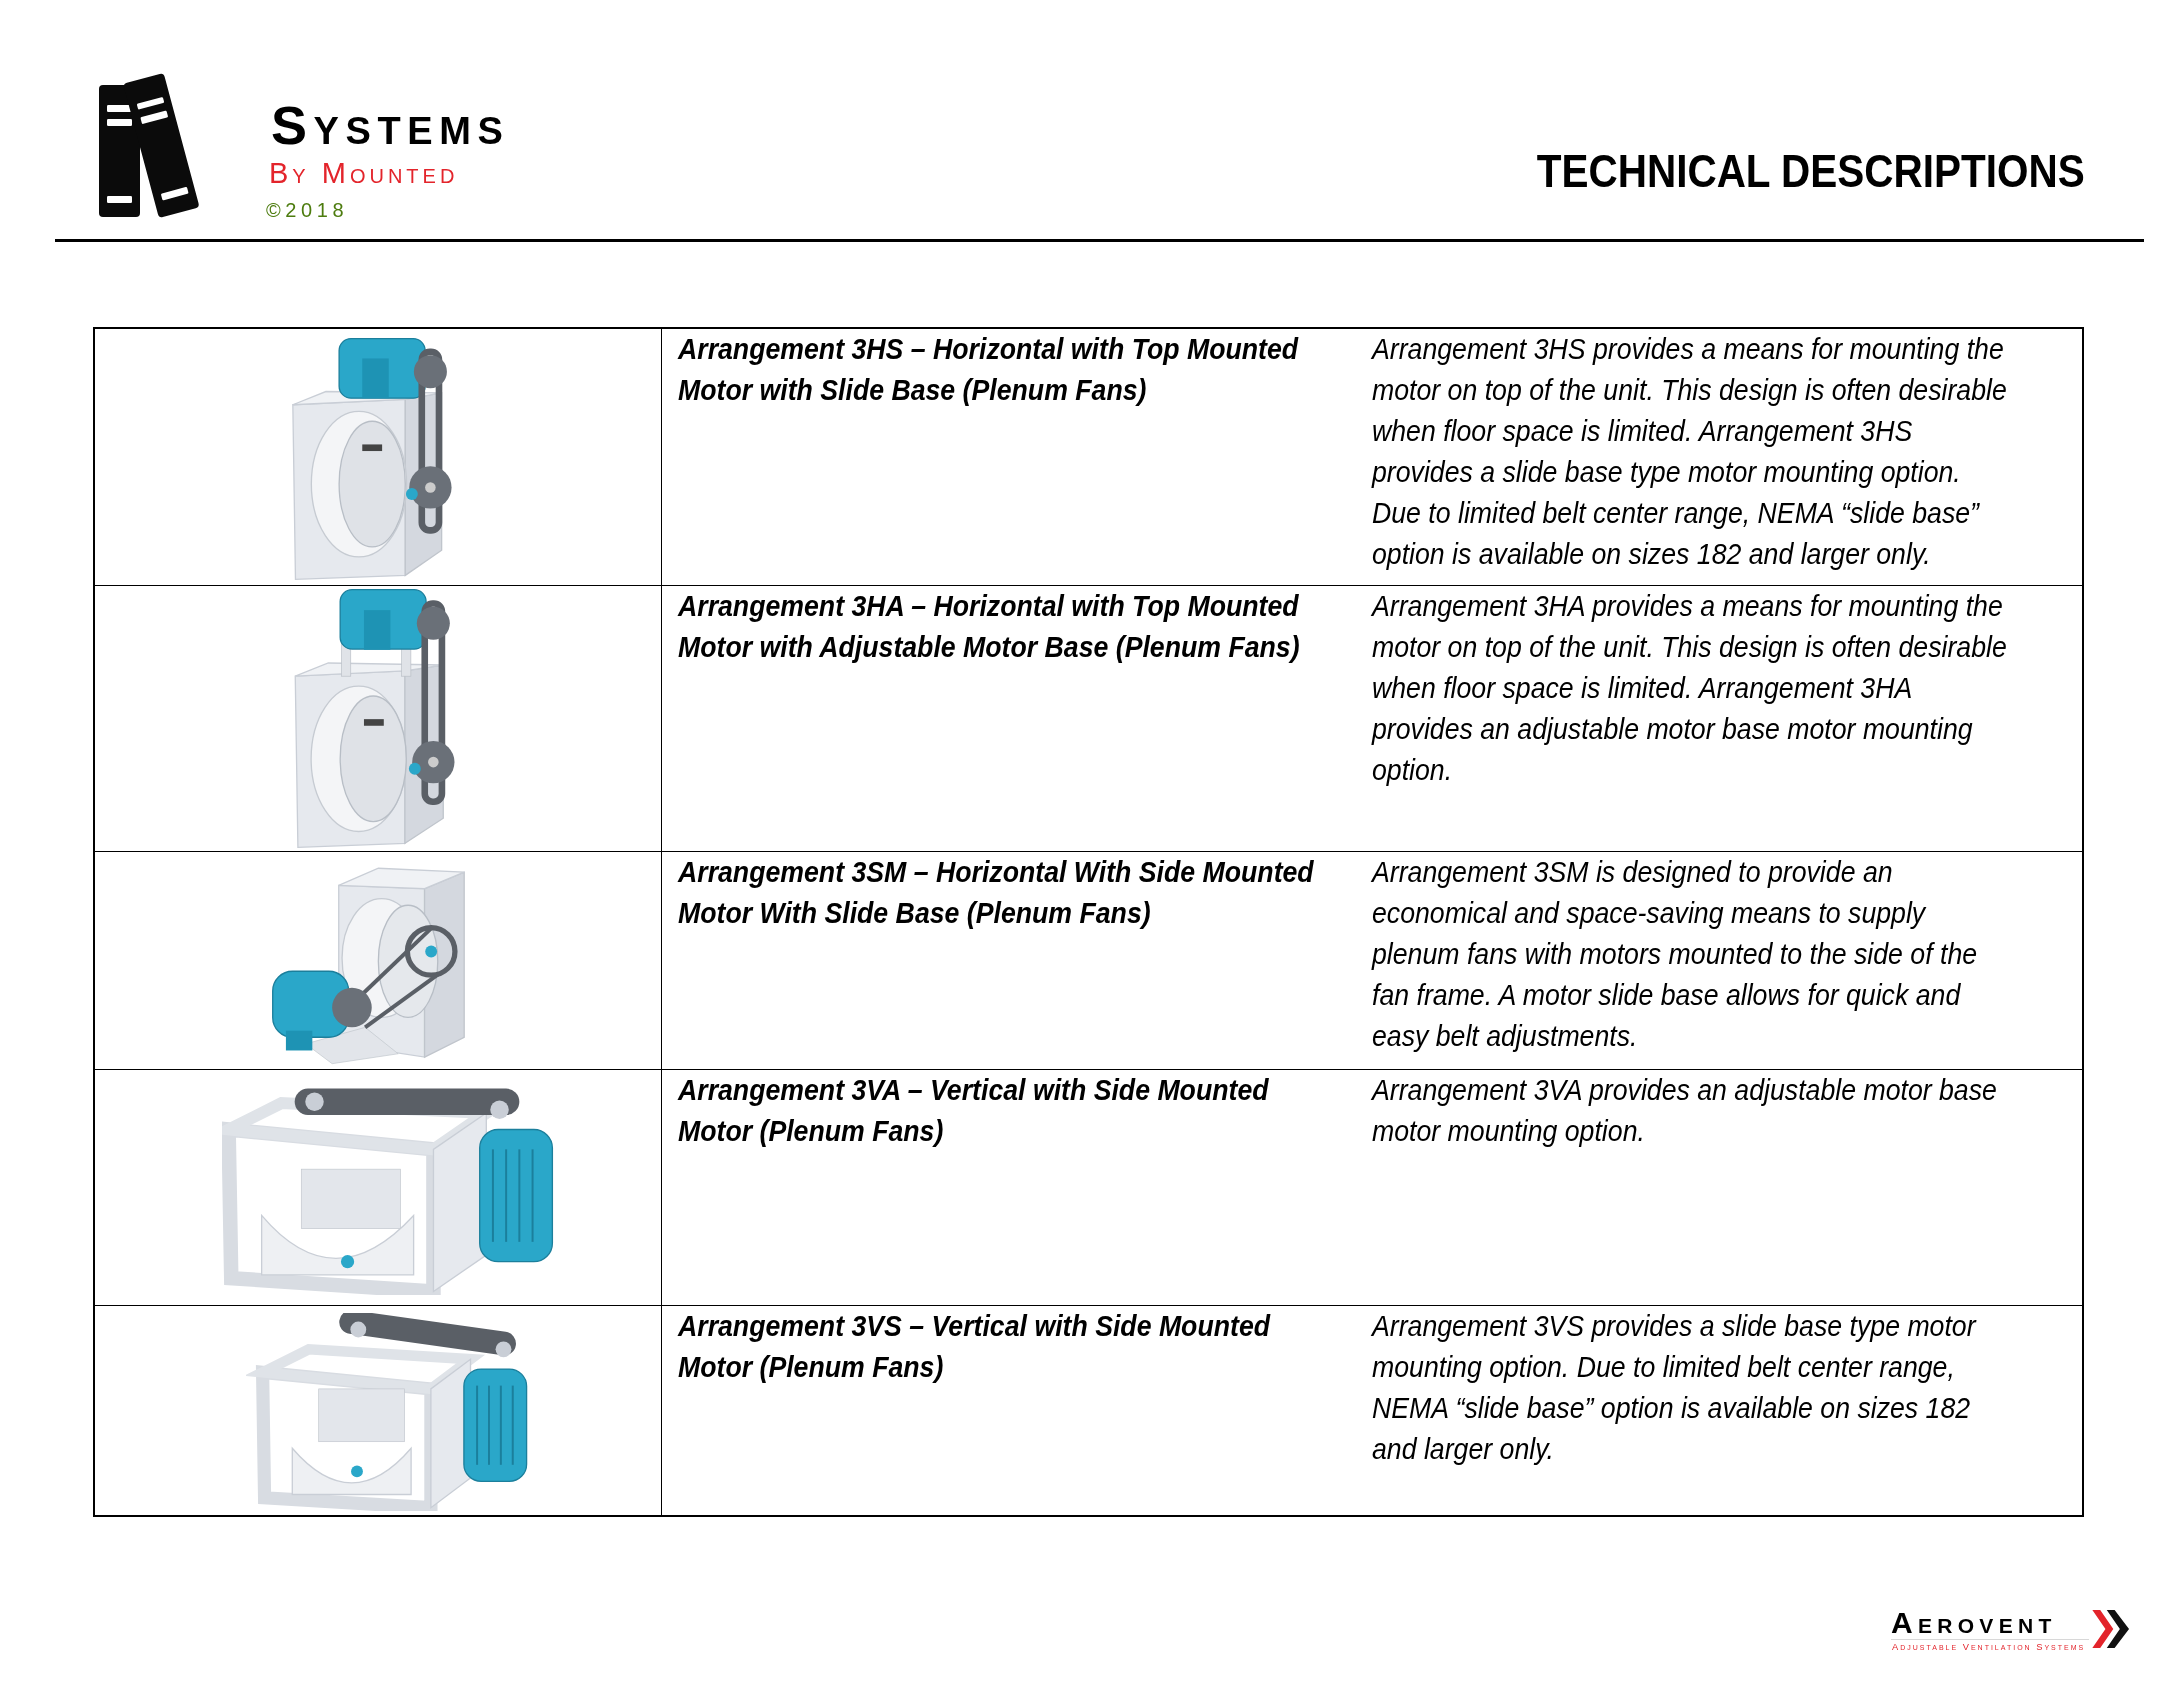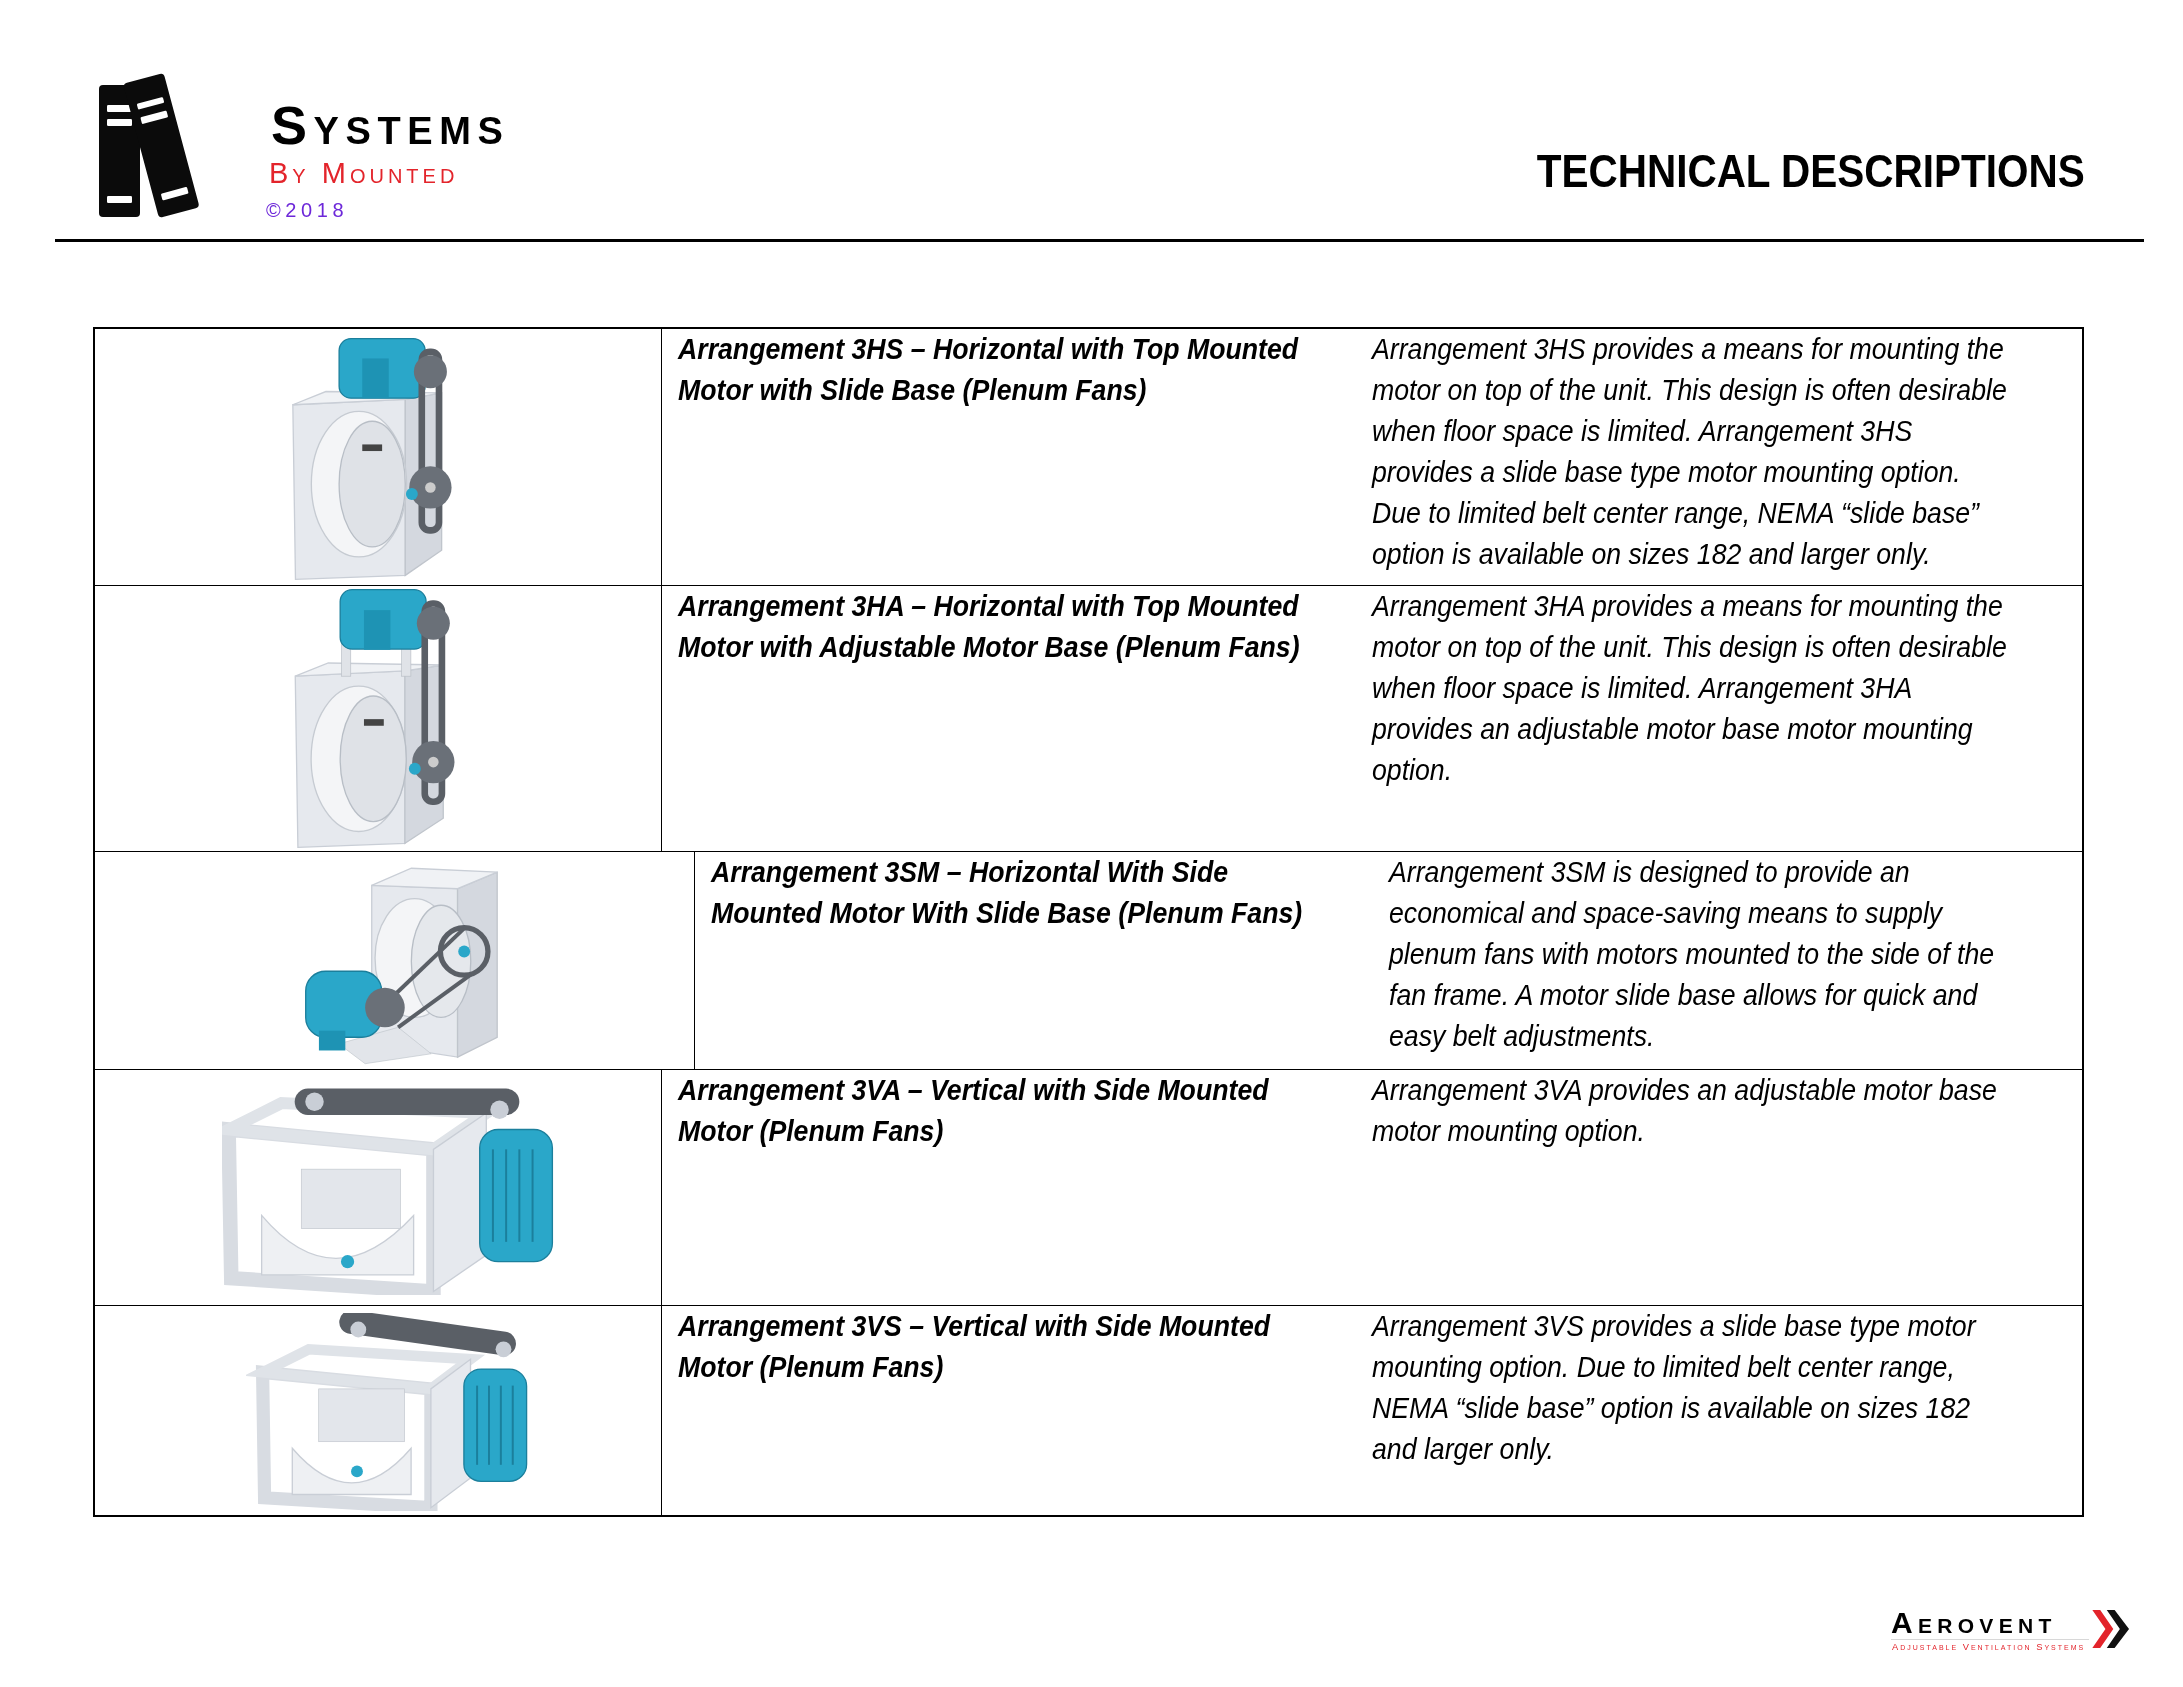--- a/index.html
+++ b/index.html
@@ -4,21 +4,21 @@
 <style>
   html, body { margin:0; padding:0; background:#ffffff; }
   body { width:2183px; height:1687px; position:relative; overflow:hidden; font-family:"Liberation Sans", "DejaVu Sans", sans-serif; color:#000; }
   .abs { position:absolute; }
 
   
   .book { position:absolute; background:#0b0b0b; border-radius:4px; }
   .book .band { position:absolute; height:6.6px; background:#fff; border-radius:1.3px; }
   .brand-title { position:absolute; left:271px; top:98px; font-size:54px; font-weight:700; letter-spacing:6.6px; line-height:1; font-variant:small-caps; }
   .brand-sub { position:absolute; left:269px; top:159px; font-size:29px; color:#e3242b; letter-spacing:4px; font-variant:small-caps; line-height:1; font-weight:400; }
-  .brand-copy { position:absolute; left:266px; top:200px; font-size:20px; color:#6d28d9; letter-spacing:4.6px; line-height:1; }
+  .brand-copy { position:absolute; left:266px; top:200px; font-size:20px; color:#4d7c0f; letter-spacing:4.6px; line-height:1; }
 
   .page-title { position:absolute; right:98px; top:148px; font-size:46px; font-weight:700; letter-spacing:0px; line-height:1; transform:scaleX(0.88); transform-origin:right center; }
   .header-rule { position:absolute; left:55px; top:239px; width:2089px; height:3.3px; background:#000; }
 
   
   .table { position:absolute; left:93px; top:327px; width:1991px; border:2px solid #000; box-sizing:border-box; }
   .row { position:relative; display:flex; border-top:1.3px solid #000; box-sizing:border-box; }
   .row:first-child { border-top:none; }
   .img-cell { width:567px; border-right:1.3px solid #000; position:relative; box-sizing:border-box; }
   .text-cell { flex:1; padding:0 16px 0 16px; box-sizing:border-box; display:flex; flex-direction:row; justify-content:center;font-style:italic; }
@@ -104,21 +104,21 @@
         <circle cx="223" cy="265" r="8" fill="#ccc"></circle>
         <circle cx="195" cy="275" r="9" fill="#2aa7c9"></circle>
       </svg>
     </div>
     <div class="text-cell">
       <div class="arr-title">Arrangement 3HA – Horizontal with Top Mounted Motor with Adjustable Motor Base (Plenum Fans)</div>
       <div class="arr-desc">Arrangement 3HA provides a means for mounting the motor on top of the unit. This design is often desirable when floor space is limited. Arrangement 3HA provides an adjustable motor base motor mounting option.</div>
     </div>
   </div>
 
-  <div class="row" style="height:218px;padding-left:33px;">
+  <div class="row" style="height:218px;">
     <div class="img-cell">
       <svg class="fan-img" style="left:171px;top:6.6px;" width="228" height="206" viewBox="0 0 345 312">
         <polygon points="110,40 240,45 240,300 110,280" fill="#e6e9ee" stroke="#c9ced6" stroke-width="2"></polygon>
         <polygon points="240,45 300,20 300,270 240,300" fill="#d4d8df" stroke="#c0c5cc" stroke-width="2"></polygon>
         <polygon points="110,40 170,14 300,20 240,45" fill="#f0f2f5" stroke="#c9ced6" stroke-width="2"></polygon>
         <ellipse cx="175" cy="150" rx="60" ry="90" fill="#f4f5f7" stroke="#c6cbd2" stroke-width="2"></ellipse>
         <ellipse cx="215" cy="155" rx="45" ry="85" fill="#e5e8ec" stroke="#b8bec6" stroke-width="2"></ellipse>
         <polygon points="60,280 150,255 200,295 100,310" fill="#e2e5ea" stroke="#c0c5cc"></polygon>
         <circle cx="250" cy="140" r="36" fill="none" stroke="#5a5f66" stroke-width="8"></circle>
         <line x1="135" y1="215" x2="250" y2="105" stroke="#5a5f66" stroke-width="6"></line>

